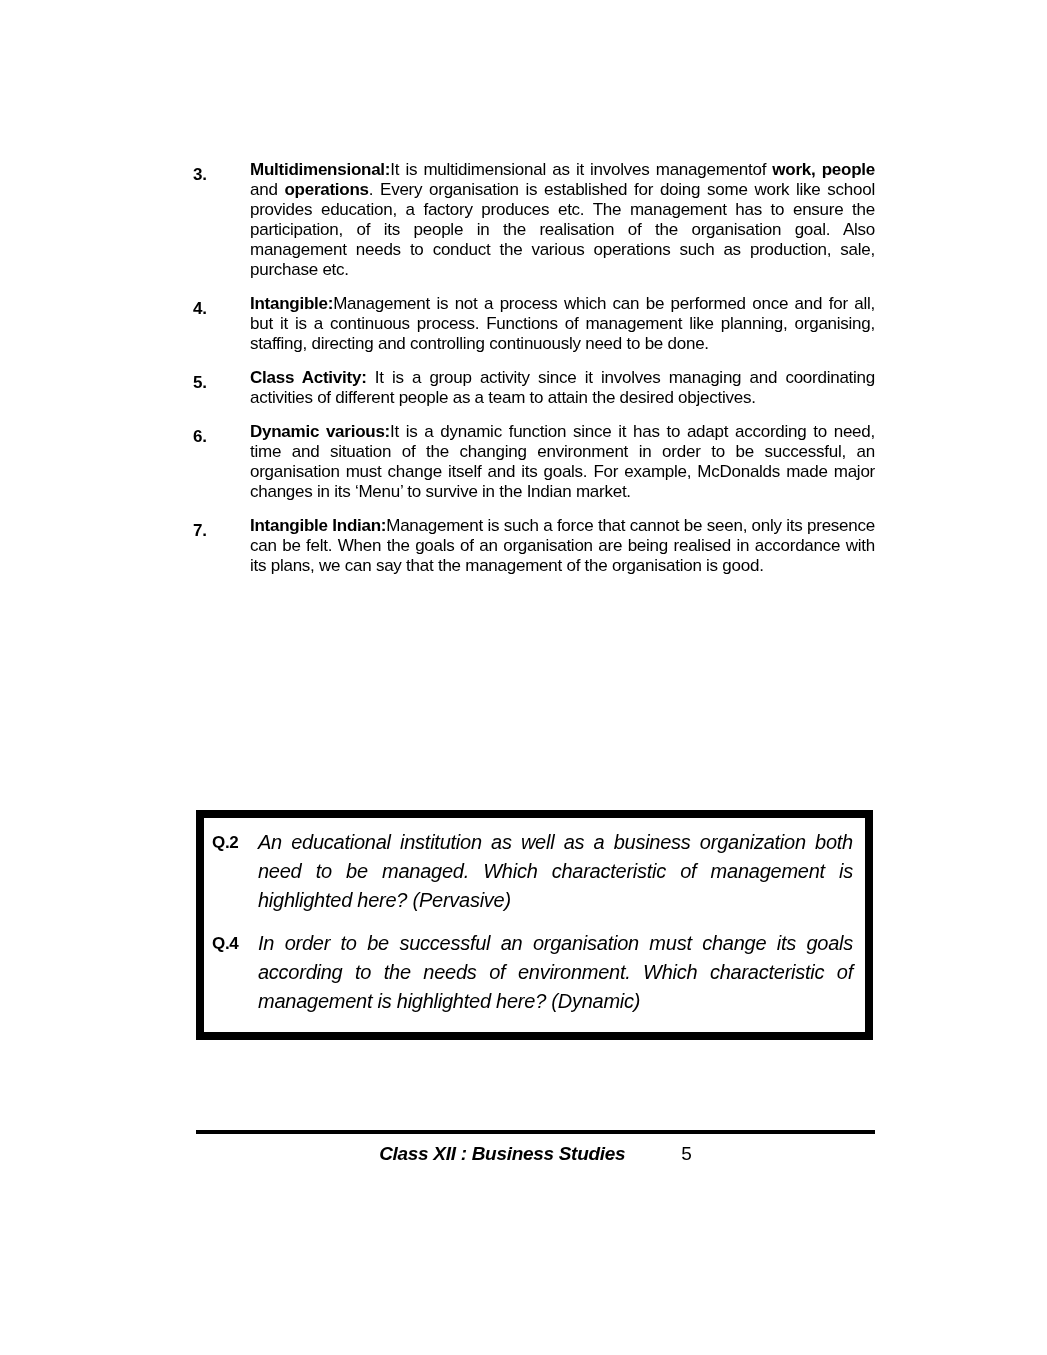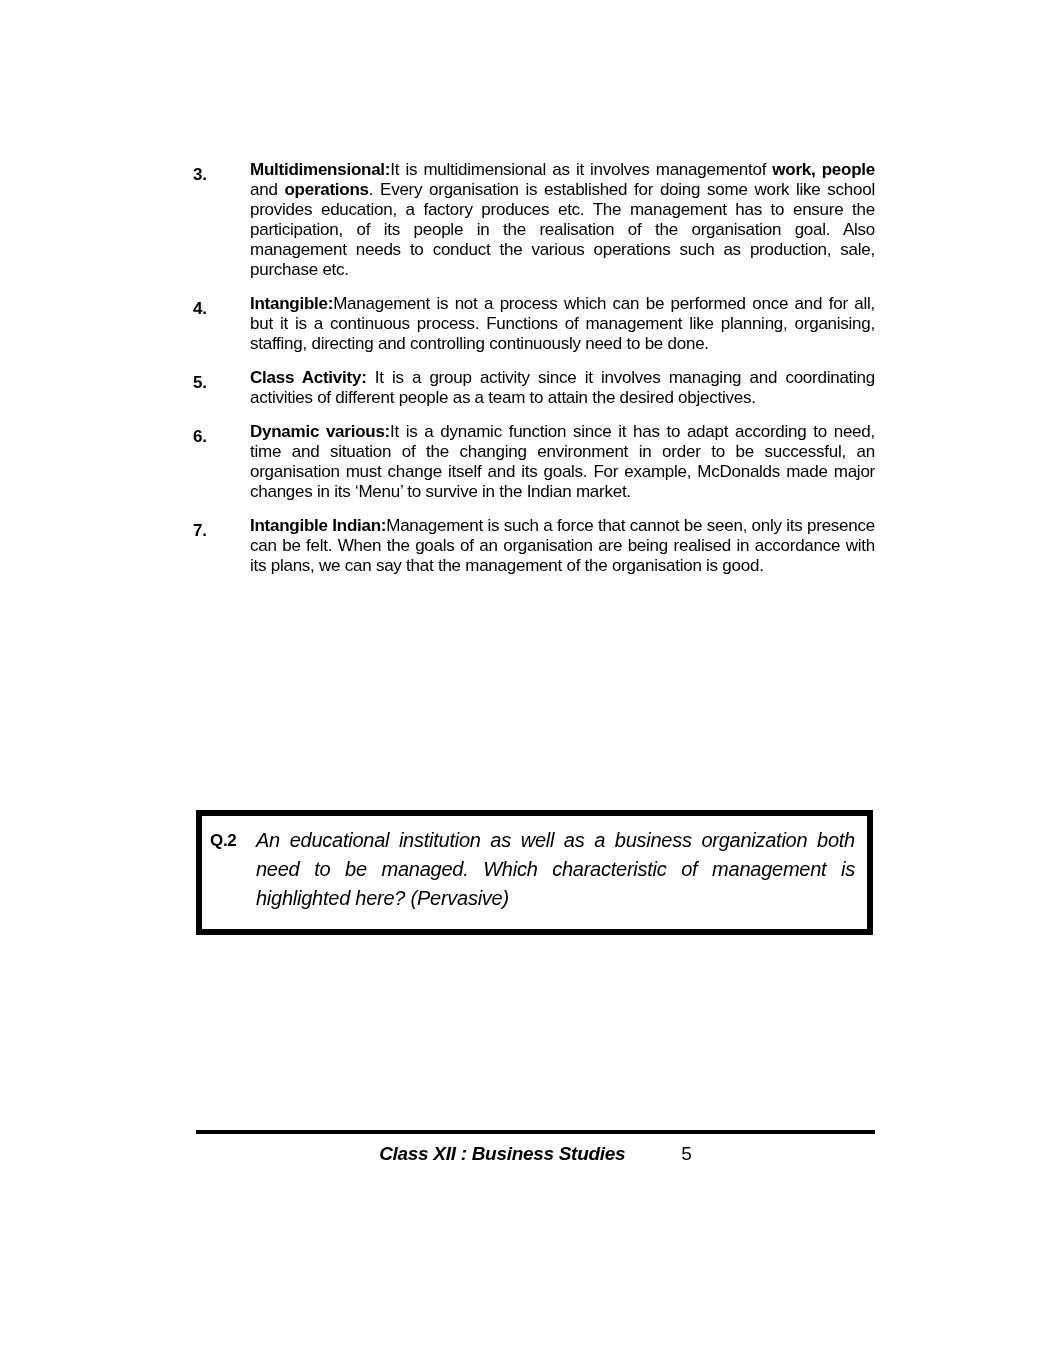--- a/index.html
+++ b/index.html
@@ -57,21 +57,21 @@
   .num-item .body b {
     font-weight: bold;
   }
 
   
   .qbox {
     position: absolute;
     left: 196px;
     top: 810px;
     width: 677px;
-    border: 6px solid #000000;
+    border: 8px solid #000000;
     box-sizing: border-box;
     padding: 10px 10px 14px 8px;
   }
   .q-item {
     display: flex;
     align-items: flex-start;
     margin-bottom: 14px;
   }
   .q-item:last-child {
     margin-bottom: 2px;
@@ -158,20 +158,24 @@
   </div>
 
   <div class="qbox">
 
     <div class="q-item">
       <div class="q-label">Q.2</div>
       <div class="q-text">An educational institution as well as a business organization both need to be managed. Which characteristic of management is highlighted here? (Pervasive)</div>
     </div>
 
 
+    <div class="q-item">
+      <div class="q-label">Q.4</div>
+      <div class="q-text">In order to be successful an organisation must change its goals according to the needs of environment. Which characteristic of management is highlighted here? (Dynamic)</div>
+    </div>
 
   </div>
 
   <div class="footer">
     <div class="footer-rule"></div>
     <div class="footer-row">
       <div class="footer-title">Class XII : Business Studies</div>
       <div class="footer-page">5</div>
     </div>
   </div>

